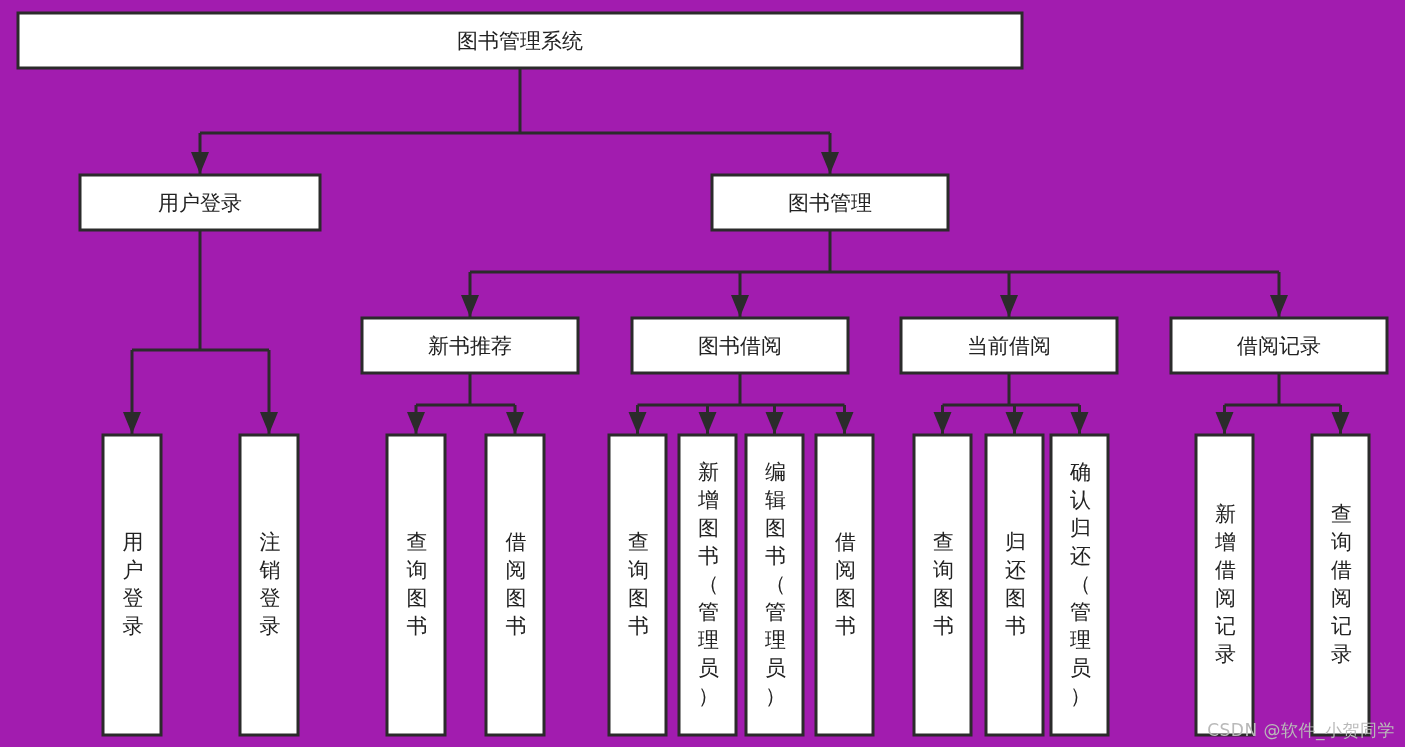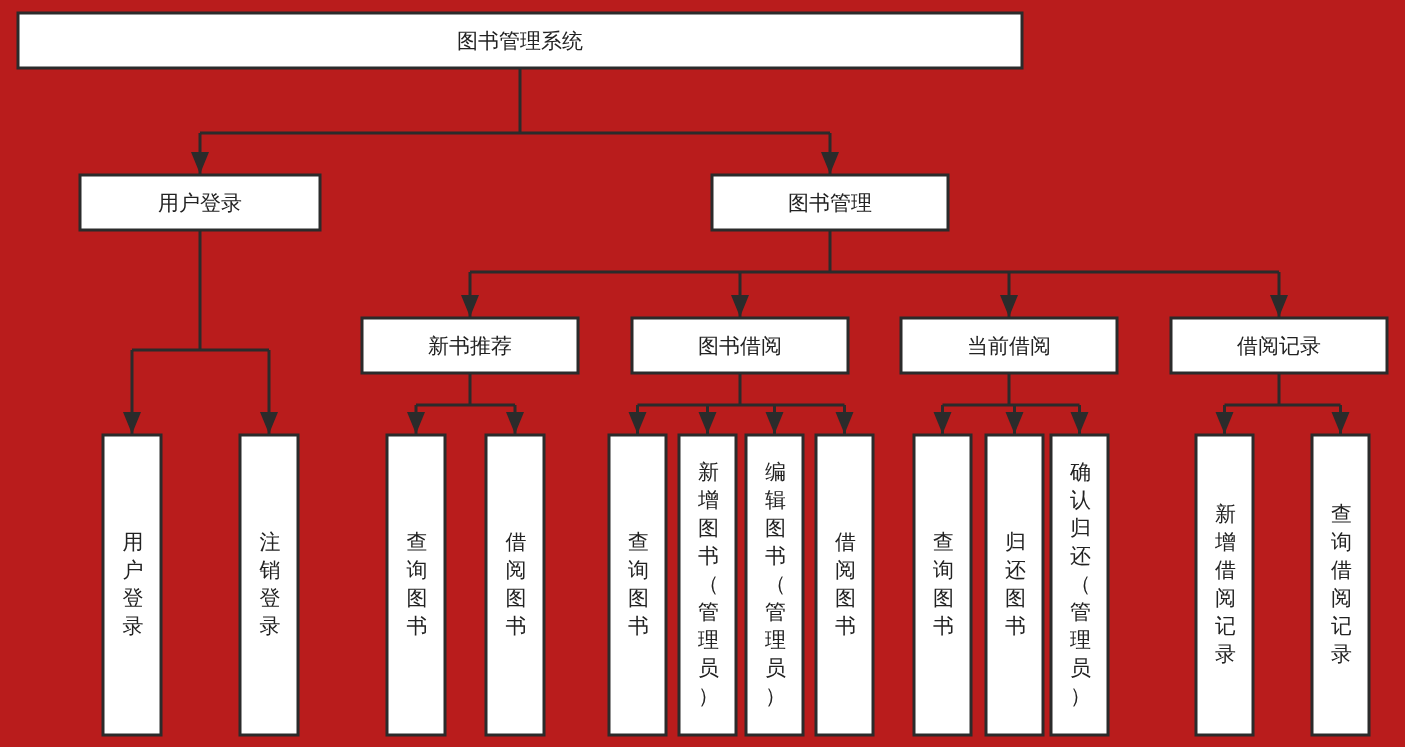--- a/index.html
+++ b/index.html
@@ -8,21 +8,21 @@
     padding: 0;
     background: #ffffff;
   }
   body {
     font-family: "DejaVu Sans", "Liberation Sans", sans-serif;
   }
   #diagram-root {
     position: relative;
     width: 1405px;
     height: 747px;
-    background: #b91c1c;
+    background: #a21caf;
     overflow: hidden;
   }
   svg.tree-canvas {
     position: absolute;
     left: 0;
     top: 0;
     width: 1405px;
     height: 747px;
   }
   .node-rect {
@@ -201,14 +201,15 @@
           <rect x="1196" y="435" width="57" height="300" class="node-rect"></rect>
           <text x="1225.5" class="node-label-v"><tspan x="1225.5" y="521">新</tspan><tspan x="1225.5" y="549">增</tspan><tspan x="1225.5" y="577">借</tspan><tspan x="1225.5" y="605">阅</tspan><tspan x="1225.5" y="633">记</tspan><tspan x="1225.5" y="661">录</tspan></text>
         </g>
         <g>
           <rect x="1312" y="435" width="57" height="300" class="node-rect"></rect>
           <text x="1341.5" class="node-label-v"><tspan x="1341.5" y="521">查</tspan><tspan x="1341.5" y="549">询</tspan><tspan x="1341.5" y="577">借</tspan><tspan x="1341.5" y="605">阅</tspan><tspan x="1341.5" y="633">记</tspan><tspan x="1341.5" y="661">录</tspan></text>
         </g>
       </g>
   </svg>
 
+  <div class="watermark">CSDN @软件_小贺同学</div>
 
 </div>
 
 </body></html>

